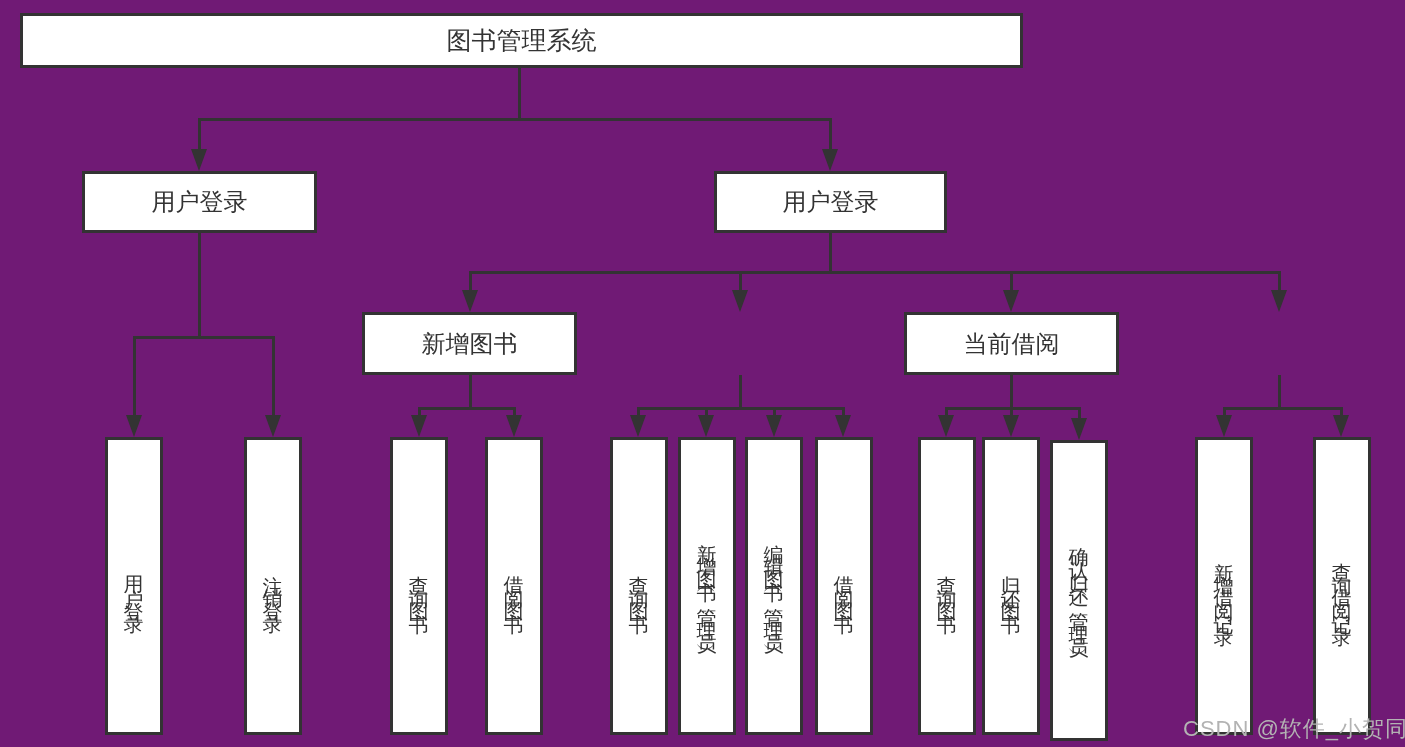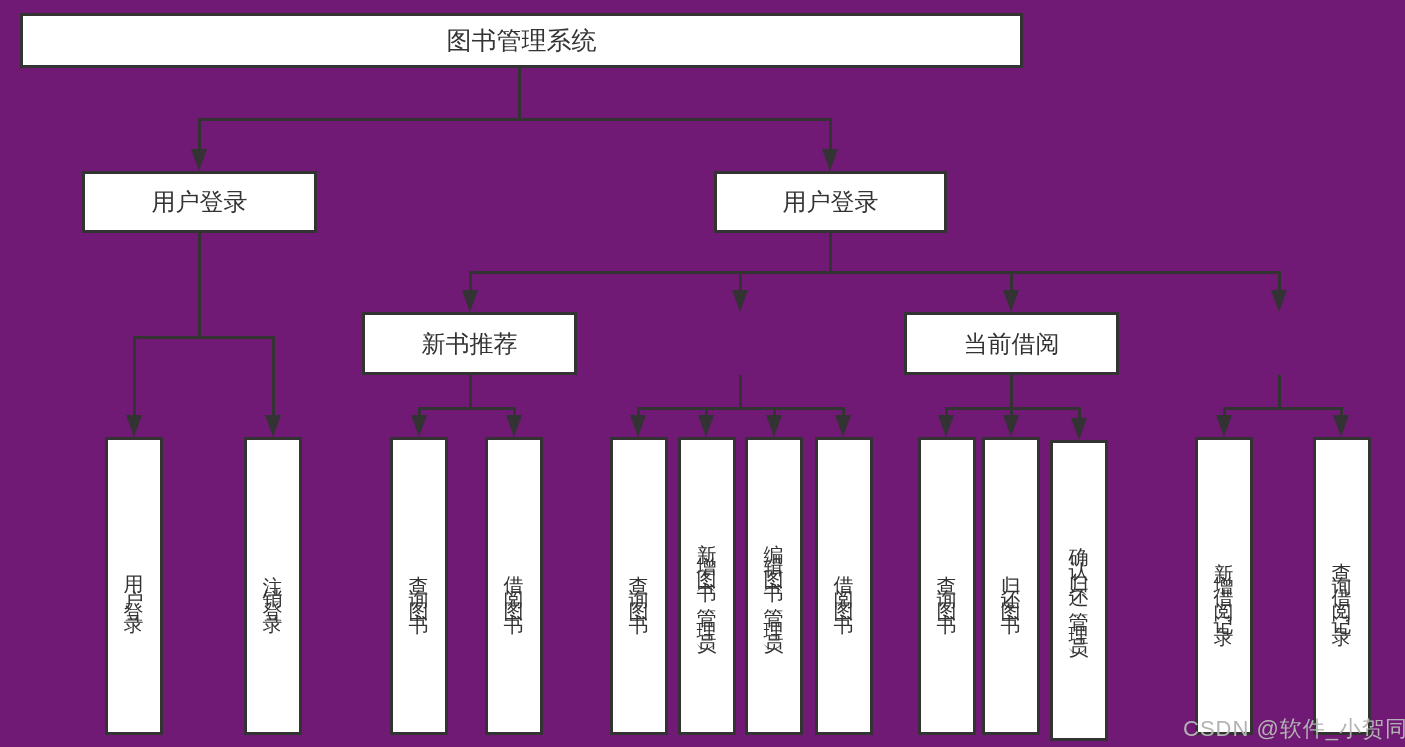--- a/index.html
+++ b/index.html
@@ -21,21 +21,21 @@
 </head>
 <body>
 
 <div id="stage">
 
   <div class="box" style="left:20px;top:13px;width:1003px;height:55px;font-size:25px;">图书管理系统</div>
 
   <div class="box" style="left:82px;top:171px;width:235px;height:62px;">用户登录</div>
   <div class="box" style="left:714px;top:171px;width:233px;height:62px;">用户登录</div>
 
-  <div class="box" style="left:362px;top:312px;width:215px;height:63px;">新书推荐</div>
+  <div class="box" style="left:362px;top:312px;width:215px;height:63px;">新增图书</div>
   <div class="box" style="left:904px;top:312px;width:215px;height:63px;">当前借阅</div>
 
   <div class="box vbox" style="left:105px;top:437px;width:58px;height:298px;">
       <span>用户登录</span>
     </div>
   <div class="box vbox" style="left:244px;top:437px;width:58px;height:298px;">
       <span>注销登录</span>
     </div>
 
   <div class="box vbox" style="left:390px;top:437px;width:58px;height:298px;">

